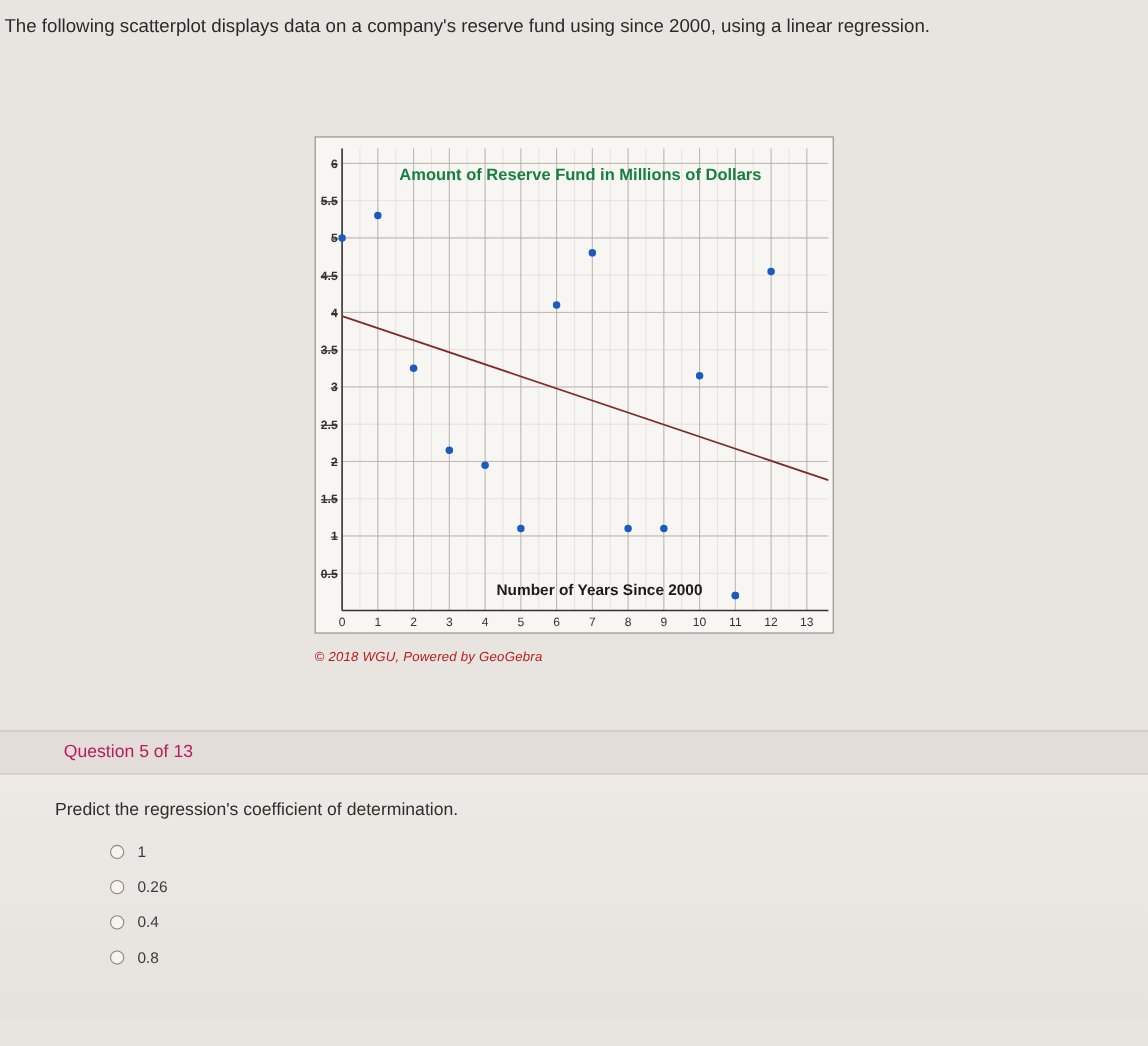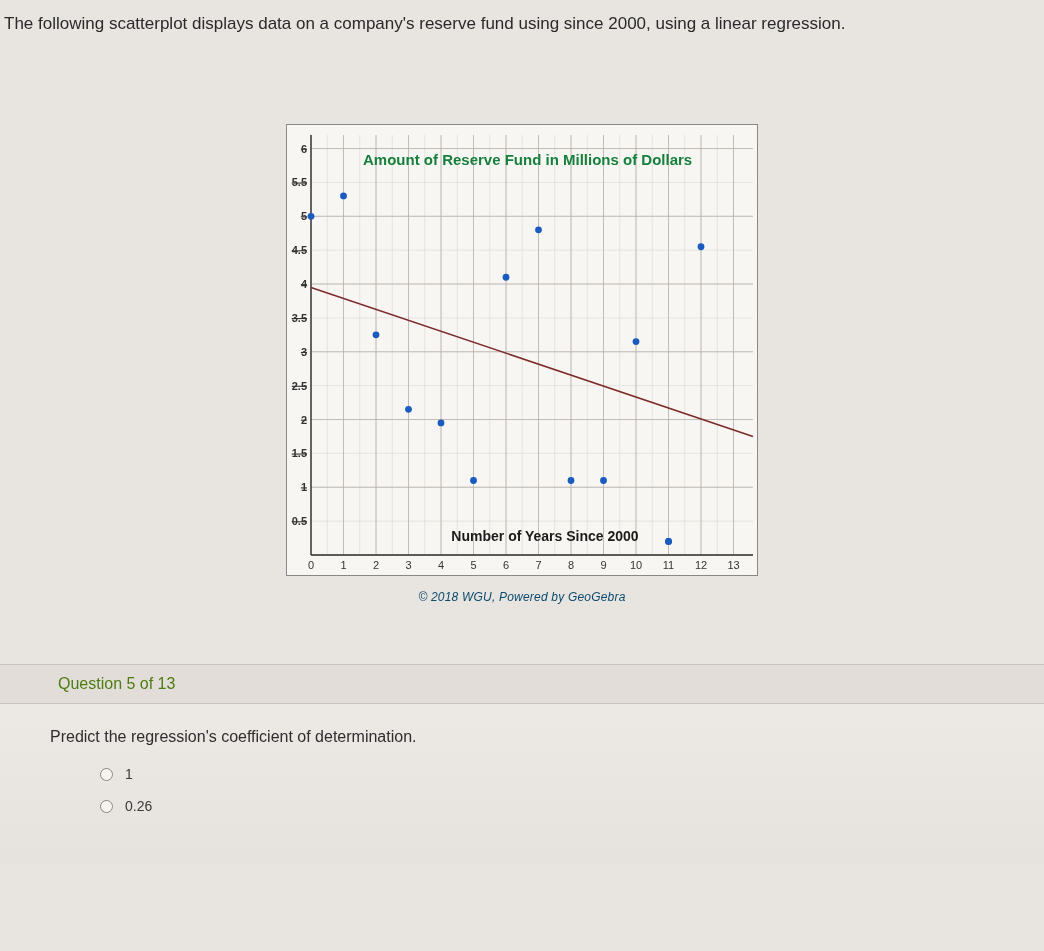--- a/index.html
+++ b/index.html
@@ -22,38 +22,38 @@
       width: 472px;
     }
     .chart-box {
       border: 1px solid #888;
       background: #f8f6f3;
       width: 472px;
       height: 452px;
       position: relative;
     }
     .attribution {
-      text-align: center;
+      text-align: left;
       font-size: 12px;
-      color: #0c4a6e;
+      color: #b91c1c;
       margin-top: 14px;
       font-style: italic;
       letter-spacing: .2px;
     }
     .question-block {
       margin-top: 60px;
       background: linear-gradient(#eeeae6,#e6e2de);
     }
     .question-header {
       border-top: 1px solid #c9c3bd;
       border-bottom: 1px solid #c9c3bd;
       background: #e2ddd8;
       padding: 10px 0 10px 58px;
       font-size: 16px;
-      color: #4d7c0f;
+      color: #be185d;
     }
     .prompt {
       padding: 24px 0 20px 50px;
       font-size: 16px;
       color: #2e2e2e;
     }
     .options {
       padding: 0 0 34px 100px;
     }
     .option-row {
@@ -206,14 +206,22 @@
   <div class="prompt">Predict the regression's coefficient of determination.</div>
   <div class="options" id="options">
       <div class="option-row">
         <span class="radio-dot"></span>
         <span>1</span>
       </div>
       <div class="option-row">
         <span class="radio-dot"></span>
         <span>0.26</span>
       </div>
+      <div class="option-row">
+        <span class="radio-dot"></span>
+        <span>0.4</span>
+      </div>
+      <div class="option-row">
+        <span class="radio-dot"></span>
+        <span>0.8</span>
+      </div>
     </div>
 </div>
 
 </body></html>

